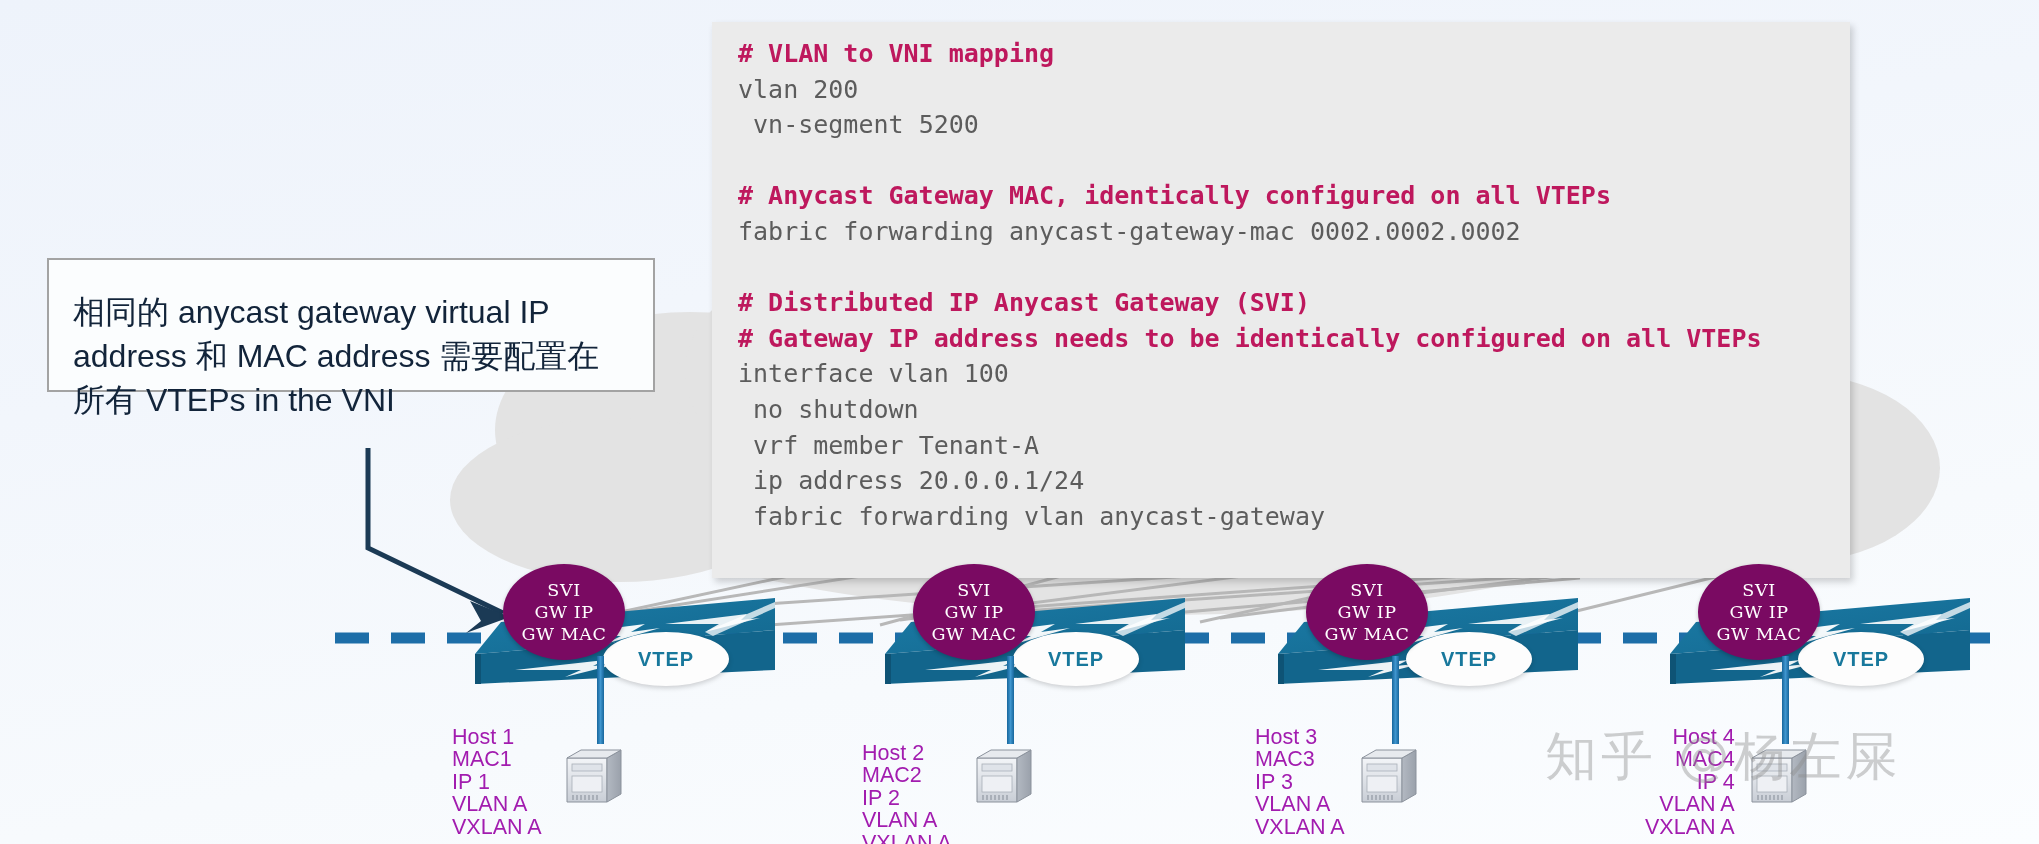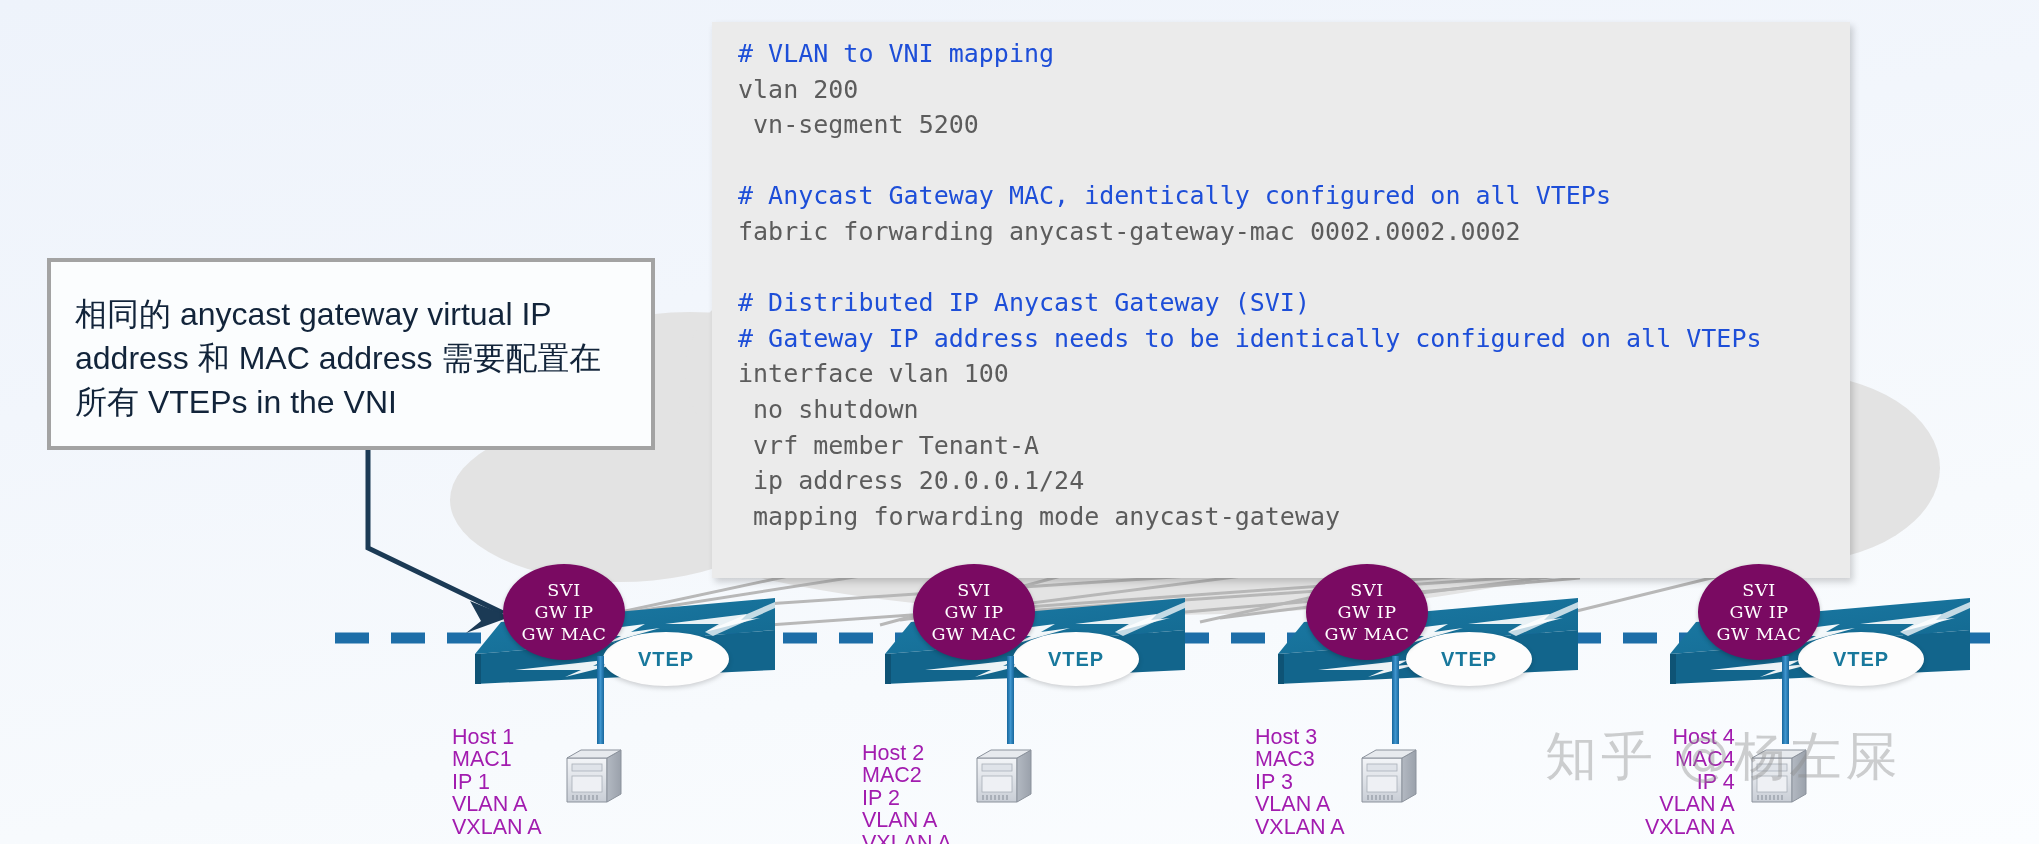--- a/index.html
+++ b/index.html
@@ -25,26 +25,26 @@
     background:#ebebeb;
     box-shadow:3px 4px 7px rgba(0,0,0,0.18);
     box-sizing:border-box;
     padding:14px 0 0 26px;
   }
   #config-code{
     font-family:"DejaVu Sans Mono","Liberation Mono",monospace;
     font-size:25px;line-height:35.6px;
     color:#5c5c5c;white-space:pre-wrap;margin:0;
   }
-  #config-code .cmt{color:#1d4ed8;font-weight:normal;}
+  #config-code .cmt{color:#be185d;font-weight:bold;}
 
   
   #callout-box{
-    position:absolute;left:47px;top:258px;width:608px;height:192px;
-    background:#fbfdfe;border:4px solid #a3a3a3;box-sizing:border-box;
+    position:absolute;left:47px;top:258px;width:608px;height:134px;
+    background:#fbfdfe;border:2px solid #a3a3a3;box-sizing:border-box;
     padding:30px 22px 0 24px;
   }
   #callout-text{
     font-family:"Liberation Sans","DejaVu Sans",sans-serif;
     font-size:32px;line-height:44px;color:#12243a;margin:0;
   }
 
   
   .node{position:absolute;width:320px;height:90px;}
   .switch-svg{position:absolute;left:0;top:0;}
@@ -130,21 +130,21 @@
 <span></span>
 <span class="cmt"># Anycast Gateway MAC, identically configured on all VTEPs</span>
 <span>fabric forwarding anycast-gateway-mac 0002.0002.0002</span>
 <span></span>
 <span class="cmt"># Distributed IP Anycast Gateway (SVI)</span>
 <span class="cmt"># Gateway IP address needs to be identically configured on all VTEPs</span>
 <span>interface vlan 100</span>
 <span> no shutdown</span>
 <span> vrf member Tenant-A</span>
 <span> ip address 20.0.0.1/24</span>
-<span> mapping forwarding mode anycast-gateway</span></pre>
+<span> fabric forwarding vlan anycast-gateway</span></pre>
   </div>
 
   <div id="callout-box">
     <p id="callout-text">相同的 anycast gateway virtual IP address 和 MAC address 需要配置在所有 VTEPs in the VNI</p>
   </div>
 
   <div id="nodes-container">
       <div class="node" style="left: 455px; top: 592px;">
   <svg class="switch-svg" width="320" height="92" viewBox="0 0 320 92">
     <defs>

